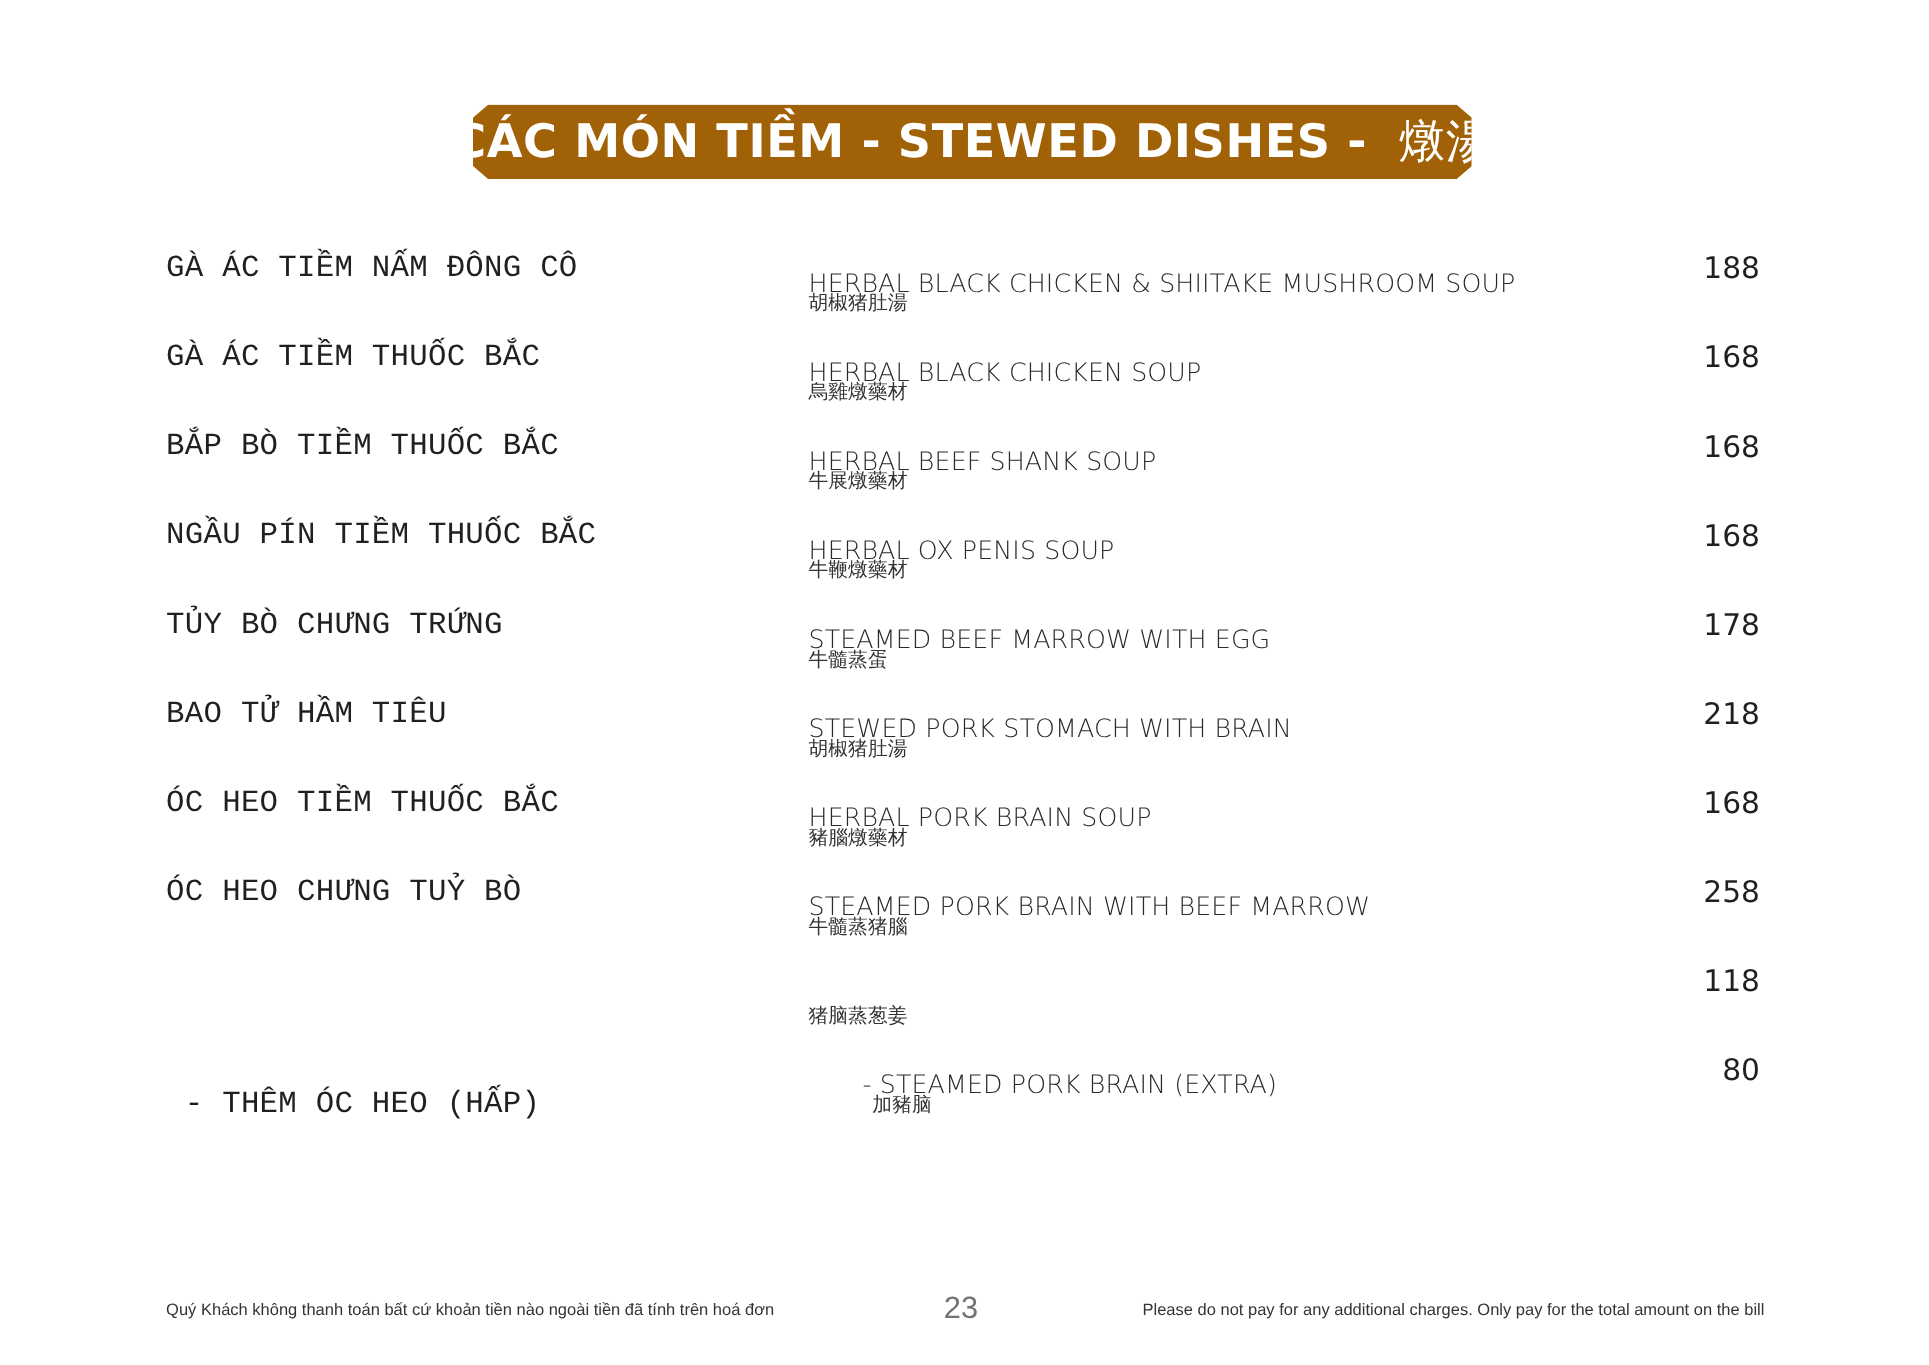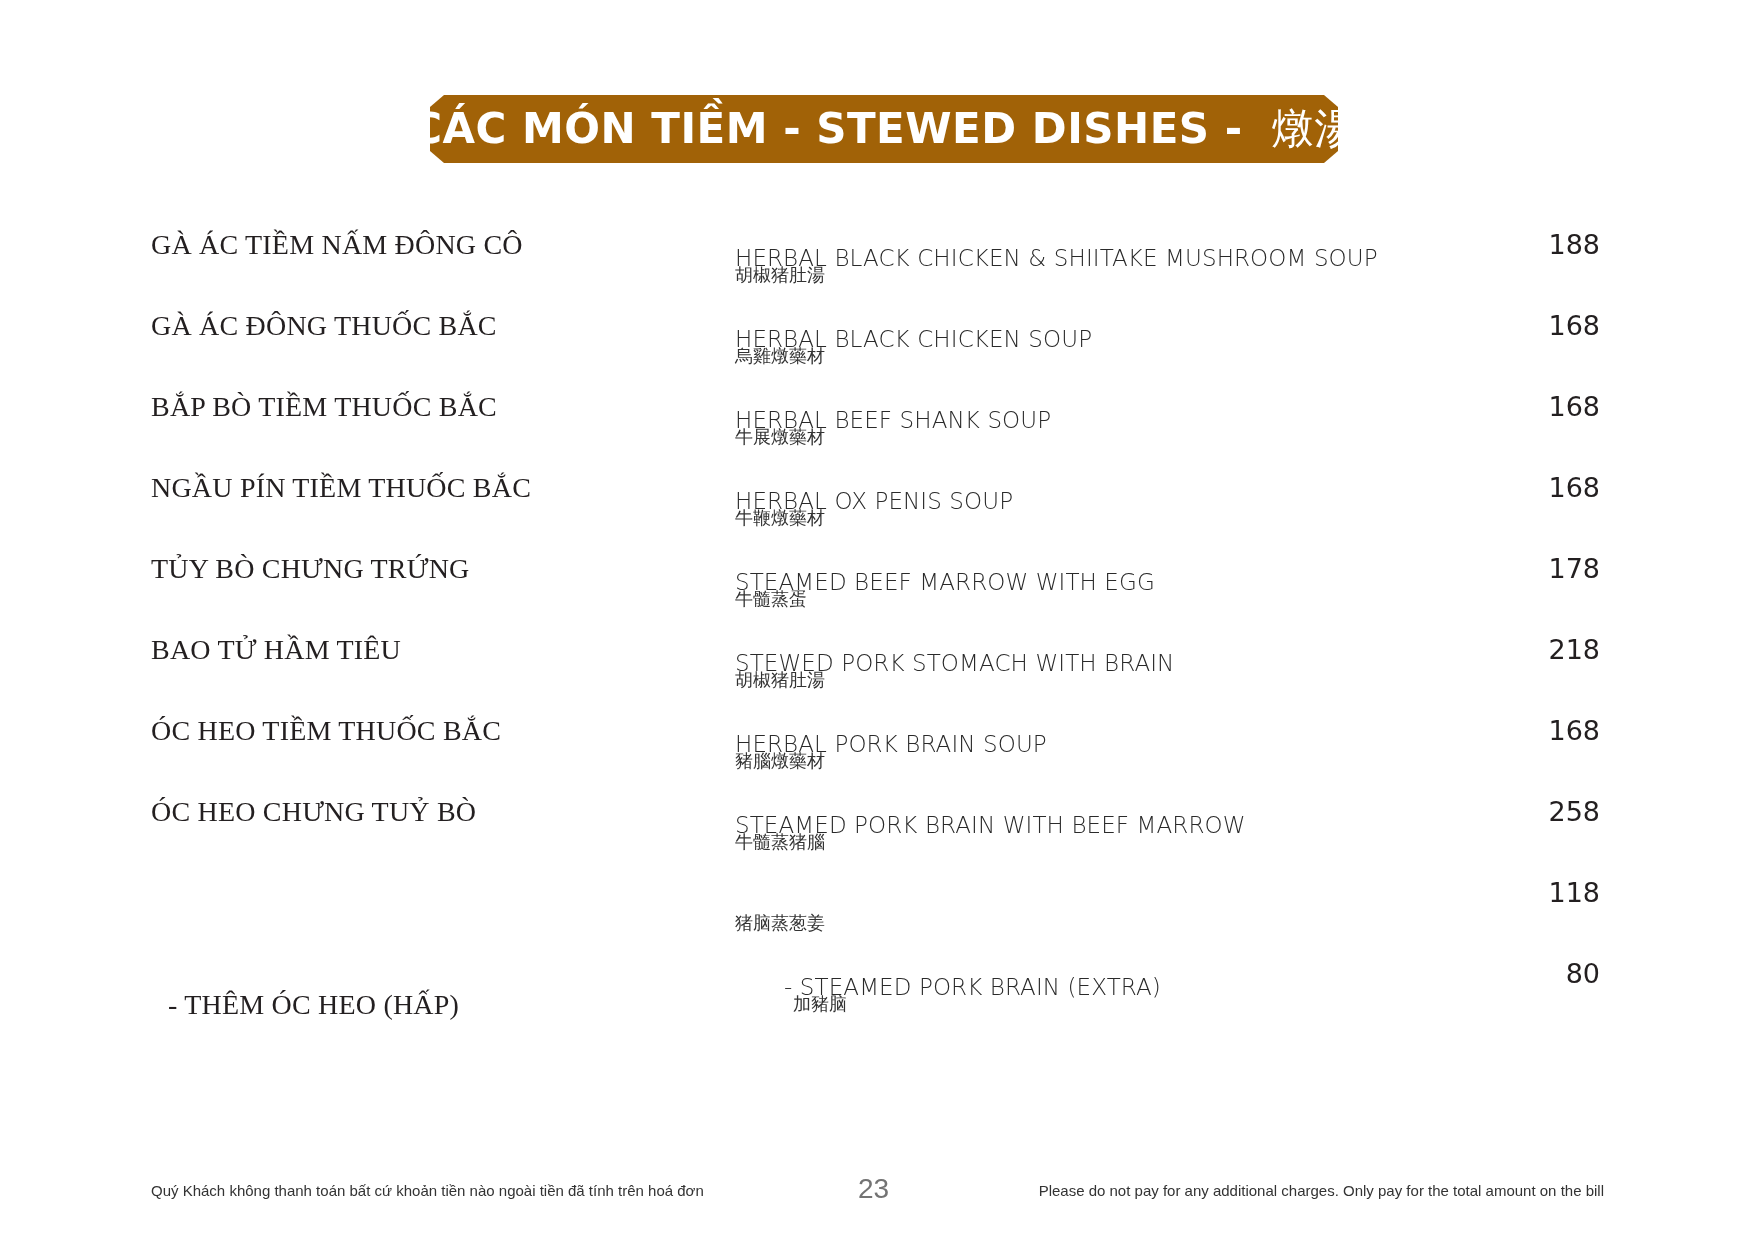--- a/index.html
+++ b/index.html
@@ -16,21 +16,21 @@
   }
   .banner-title {
     color: #ffffff; font-weight: bold; font-size: 42px; letter-spacing: 0.5px; white-space: nowrap;
     font-family: "DejaVu Sans", sans-serif;
   }
   .banner-cjk { font-weight: normal; margin-left: 14px; }
   .menu { position: absolute; left: 0; top: 225px; width: 1754px; }
   .row { position: absolute; left: 0; width: 1754px; height: 80px; }
   .vn {
     position: absolute; left: 151px; top: 4px; font-size: 28px; white-space: nowrap;
-    font-family: Liberation Serif, serif; letter-spacing: 0.2px;
+    font-family: Liberation Mono, monospace; letter-spacing: 0.2px;
   }
   .vn.sub { left: 168px; margin-top: 31px; }
   .en {
     position: absolute; left: 735px; top: 20px; font-size: 23px; white-space: nowrap;
     font-family: "DejaVu Sans", sans-serif; font-weight: 300; color: #2a2a2a; letter-spacing: 0.1px;
   }
   .en.sub { left: 784px; }
   .zh { position: absolute; left: 735px; top: 38px; font-size: 18px; color: #333; white-space: nowrap; }
   .zh.sub { left: 793px; }
   .price {
@@ -55,21 +55,21 @@
 </div>
 
 <div class="menu">
   <div class="row" style="top:0px">
     <span class="vn">GÀ ÁC TIỀM NẤM ĐÔNG CÔ</span>
     <span class="en">HERBAL BLACK CHICKEN &amp; SHIITAKE MUSHROOM SOUP</span>
     <span class="zh">胡椒猪肚湯</span>
     <span class="price">188</span>
   </div>
   <div class="row" style="top:81px">
-    <span class="vn">GÀ ÁC ĐÔNG THUỐC BẮC</span>
+    <span class="vn">GÀ ÁC TIỀM THUỐC BẮC</span>
     <span class="en">HERBAL BLACK CHICKEN SOUP</span>
     <span class="zh">烏雞燉藥材</span>
     <span class="price">168</span>
   </div>
   <div class="row" style="top:162px">
     <span class="vn">BẮP BÒ TIỀM THUỐC BẮC</span>
     <span class="en">HERBAL BEEF SHANK SOUP</span>
     <span class="zh">牛展燉藥材</span>
     <span class="price">168</span>
   </div>

